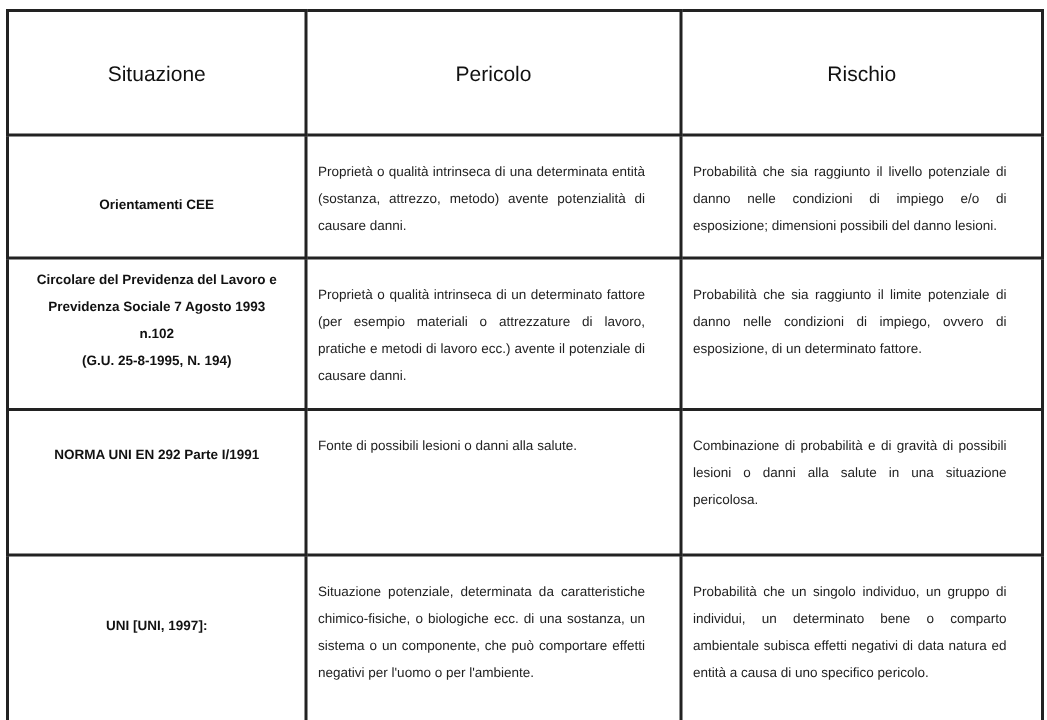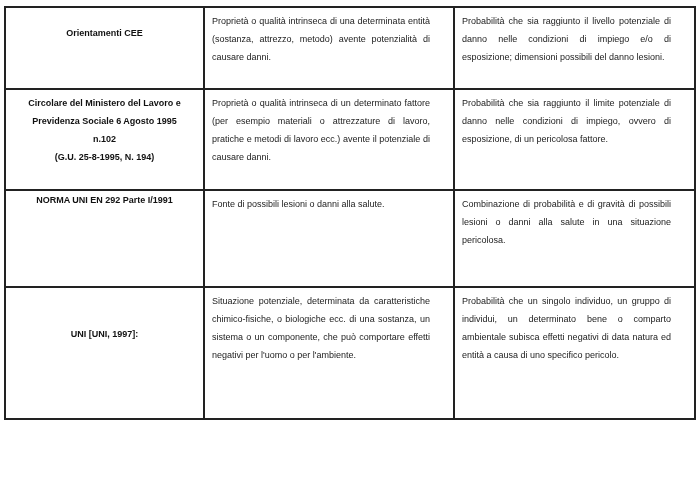--- a/index.html
+++ b/index.html
@@ -46,70 +46,76 @@
     tr.r3 td { height: 97px; }
     tr.r4 td { height: 132px; }
 
     .sit {
       font-weight: bold;
       font-size: 9px;
       text-align: center;
       line-height: 18px;
       color: #111;
     }
-    tr.r1 .sit { padding-top: 16px; }
+    tr.r1 .sit { padding-top: 36px; }
     tr.r2 .sit { padding-top: 4px; }
-    tr.r3 .sit { }
+    tr.r3 .sit { padding-top: 20px; }
     tr.r4 .sit { padding-top: 37px; }
 
     .txt {
       font-size: 9px;
       line-height: 18px;
       text-align: justify;
       padding: 4px 23px 0 7px;
       color: #222;
+      margin-top: 10px;
     }
   </style>
 </head>
 <body>
 
 <table class="defs">
   <colgroup>
     <col class="c1">
       <col class="c2">
       <col class="c3">
   </colgroup>
   <tbody>
+      <tr class="head">
+    <th>Situazione</th>
+    <th>Pericolo</th>
+    <th>Rischio</th>
+  </tr>
 
   <tr class="r1">
     <td>
       <div class="sit">Orientamenti CEE</div>
     </td>
     <td>
       <div class="txt">Proprietà o qualità intrinseca di una determinata entità (sostanza, attrezzo, metodo) avente potenzialità di causare danni.</div>
     </td>
     <td>
       <div class="txt">Probabilità che sia raggiunto il livello potenziale di danno nelle condizioni di impiego e/o di esposizione; dimensioni possibili del danno lesioni.</div>
     </td>
   </tr>
 
   <tr class="r2">
     <td>
       <div class="sit">
-        <div>Circolare del Ministero del Lavoro e</div>
-        <div>Previdenza Sociale 6 Agosto 1995</div>
+        <div>Circolare del Previdenza del Lavoro e</div>
+        <div>Previdenza Sociale 7 Agosto 1993</div>
         <div>n.102</div>
         <div>(G.U. 25-8-1995, N. 194)</div>
       </div>
     </td>
     <td>
       <div class="txt">Proprietà o qualità intrinseca di un determinato fattore (per esempio materiali o attrezzature di lavoro, pratiche e metodi di lavoro ecc.) avente il potenziale di causare danni.</div>
     </td>
     <td>
-      <div class="txt">Probabilità che sia raggiunto il limite potenziale di danno nelle condizioni di impiego, ovvero di esposizione, di un pericolosa fattore.</div>
+      <div class="txt">Probabilità che sia raggiunto il limite potenziale di danno nelle condizioni di impiego, ovvero di esposizione, di un determinato fattore.</div>
     </td>
   </tr>
 
   <tr class="r3">
     <td>
       <div class="sit">NORMA UNI EN 292 Parte I/1991</div>
     </td>
     <td>
       <div class="txt">Fonte di possibili lesioni o danni alla salute.</div>
     </td>

